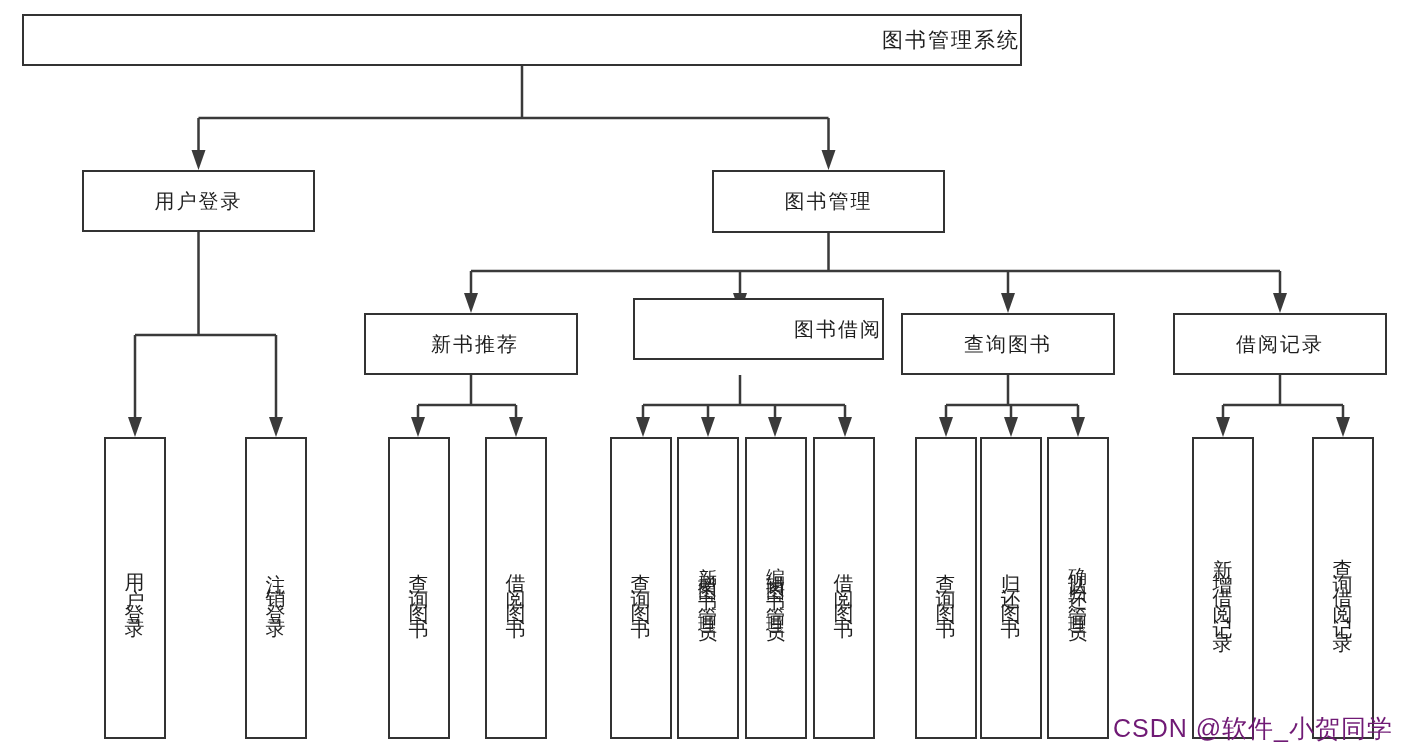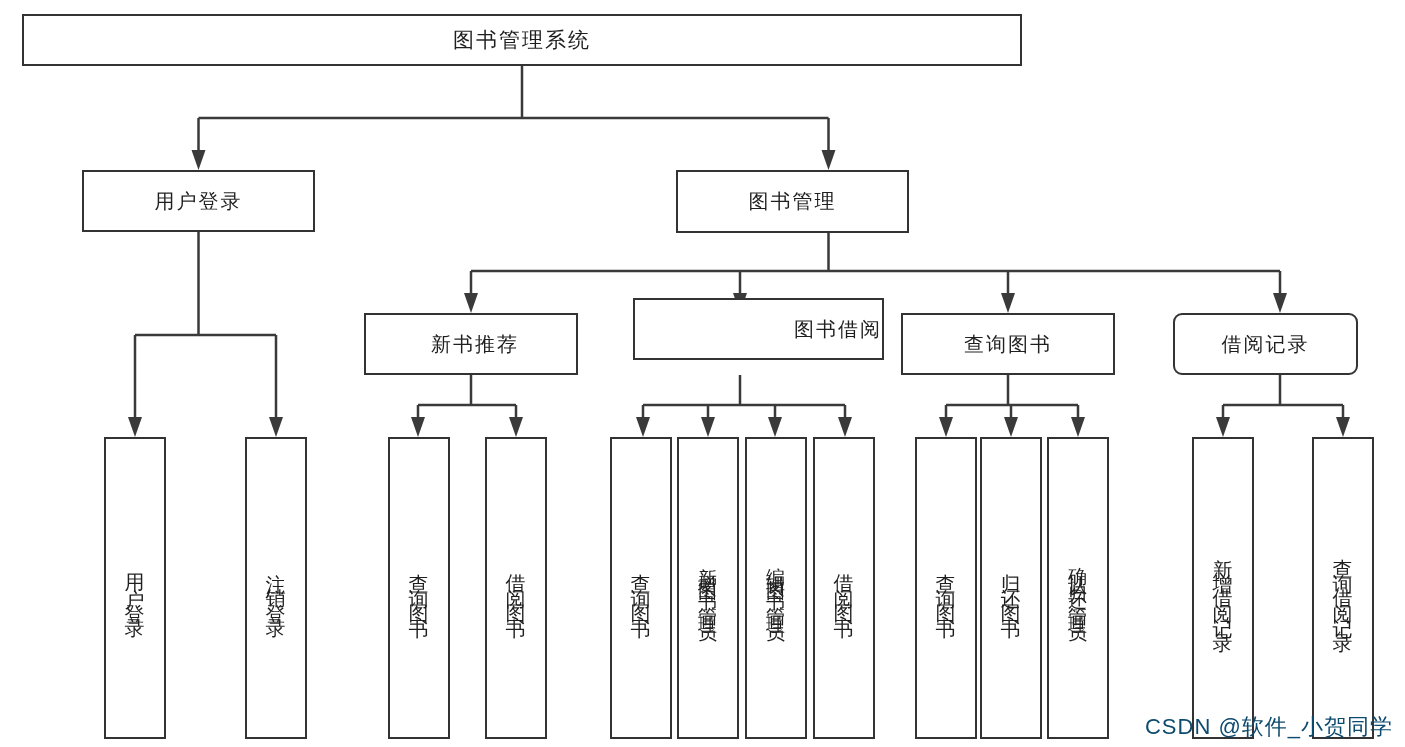--- a/index.html
+++ b/index.html
@@ -45,22 +45,22 @@
     line-height: 1;
   }
   .leaf.long span {
     letter-spacing: 8px;
     font-size: 19px;
   }
   .watermark {
     position: absolute;
     right: 12px;
     top: 712px;
-    font-size: 22px;
-    color: #0c4a6e;
+    font-size: 25px;
+    color: #701a75;
     letter-spacing: 1px;
     white-space: nowrap;
     z-index: 5;
   }
 </style>
 </head>
 <body>
 
 <div class="canvas">
 
@@ -97,41 +97,41 @@
       <polygon points="768,417 782,417 775,437"></polygon>
       <polygon points="838,417 852,417 845,437"></polygon>
       <polygon points="939,417 953,417 946,437"></polygon>
       <polygon points="1004,417 1018,417 1011,437"></polygon>
       <polygon points="1071,417 1085,417 1078,437"></polygon>
       <polygon points="1216,417 1230,417 1223,437"></polygon>
       <polygon points="1336,417 1350,417 1343,437"></polygon>
     </g>
   </svg>
 
-  <div class="node hbox root" style="left:22px; top:14px; width:1000px; height:52px;">
+  <div class="node hbox root" style="left:22px; top:14px; width:1000px; height:52px;justify-content:flex-end;">
     <span>图书管理系统</span>
   </div>
 
   <div class="node hbox" style="left:82px; top:170px; width:233px; height:62px;">
     <span>用户登录</span>
   </div>
-  <div class="node hbox" style="left:676px; top:170px; width:233px; height:63px;">
+  <div class="node hbox" style="left:712px; top:170px; width:233px; height:63px;">
     <span>图书管理</span>
   </div>
 
   <div class="node hbox" style="left:364px; top:313px; width:214px; height:62px;padding-left:8px;">
     <span>新书推荐</span>
   </div>
   <div class="node hbox" style="left:633px; top:298px; width:251px; height:62px;justify-content:flex-end;">
     <span>图书借阅</span>
   </div>
   <div class="node hbox" style="left:901px; top:313px; width:214px; height:62px;">
     <span>查询图书</span>
   </div>
-  <div class="node hbox" style="left:1173px; top:313px; width:185px; height:62px;border-radius:9px;">
+  <div class="node hbox" style="left:1173px; top:313px; width:214px; height:62px;">
     <span>借阅记录</span>
   </div>
 
   <div class="node leaf" style="left:104px; top:437px;">
     <span>用户登录</span>
   </div>
   <div class="node leaf" style="left:245px; top:437px;">
     <span>注销登录</span>
   </div>
 

